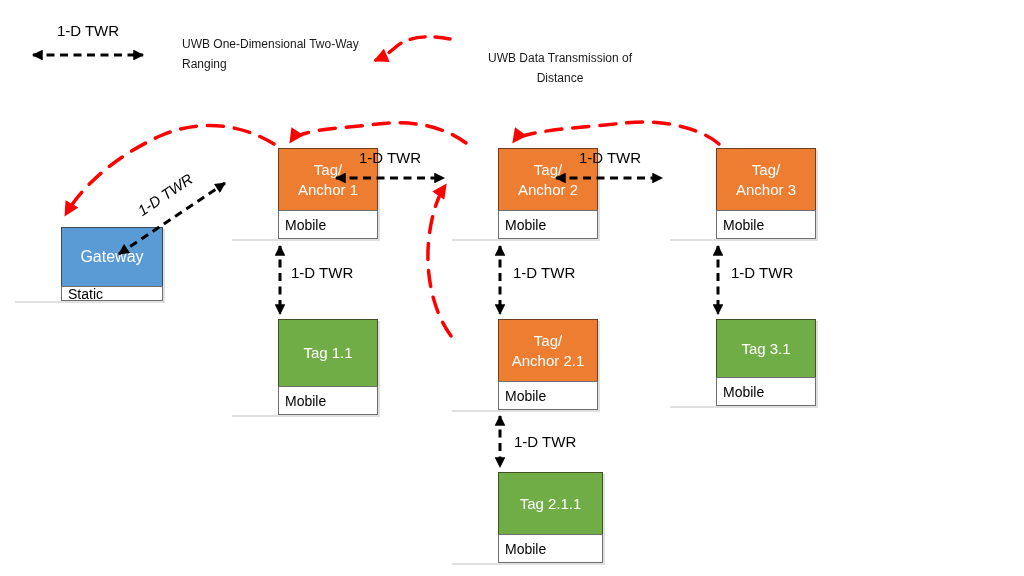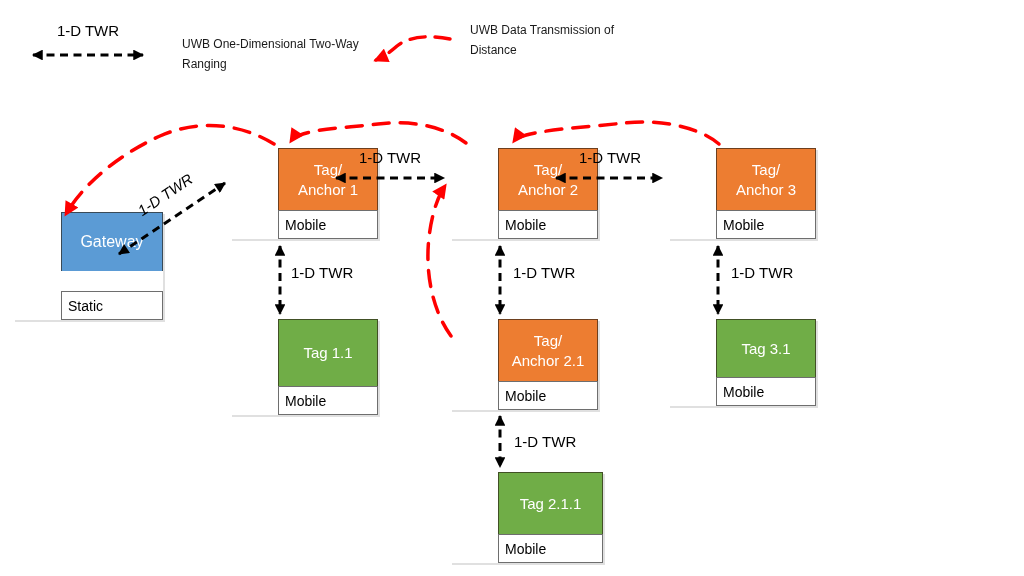--- a/index.html
+++ b/index.html
@@ -88,25 +88,25 @@
 </style>
 </head>
 <body>
 
 <div id="stage">
 
   <div class="legend-title" style="left:28px; top:22px; width:120px;">1-D TWR</div>
 
   <div class="legend-desc" style="left:182px; top:34px; width:178px;">UWB One-Dimensional Two-Way Ranging</div>
 
-  <div class="legend-desc" style="left:470px; top:20px; width:180px;">UWB Data Transmission of Distance</div>
+  <div class="legend-desc" style="left:470px; top:48px; width:180px;text-align:center;">UWB Data Transmission of Distance</div>
 
-  <div class="node" style="left:13px; top:212px; width:102px;">
+  <div class="node" style="left:13px; top:227px; width:102px;">
     <div class="node-head" style="height: 59px; font-size: 16px; background-color: rgb(91, 155, 213);">Gateway</div>
-    <div class="node-sub" style="height:29px;margin-top:20px;">Static</div>
+    <div class="node-sub" style="height:15px;">Static</div>
   </div>
 
   <div class="node" style="left:230px; top:148px; width:100px;">
     <div class="node-head" style="height: 62px; background-color: rgb(237, 125, 49);">Tag/
 Anchor 1</div>
     <div class="node-sub" style="height:29px;">Mobile</div>
   </div>
 
   <div class="node" style="left:450px; top:148px; width:100px;">
     <div class="node-head" style="height: 62px; background-color: rgb(237, 125, 49);">Tag/

